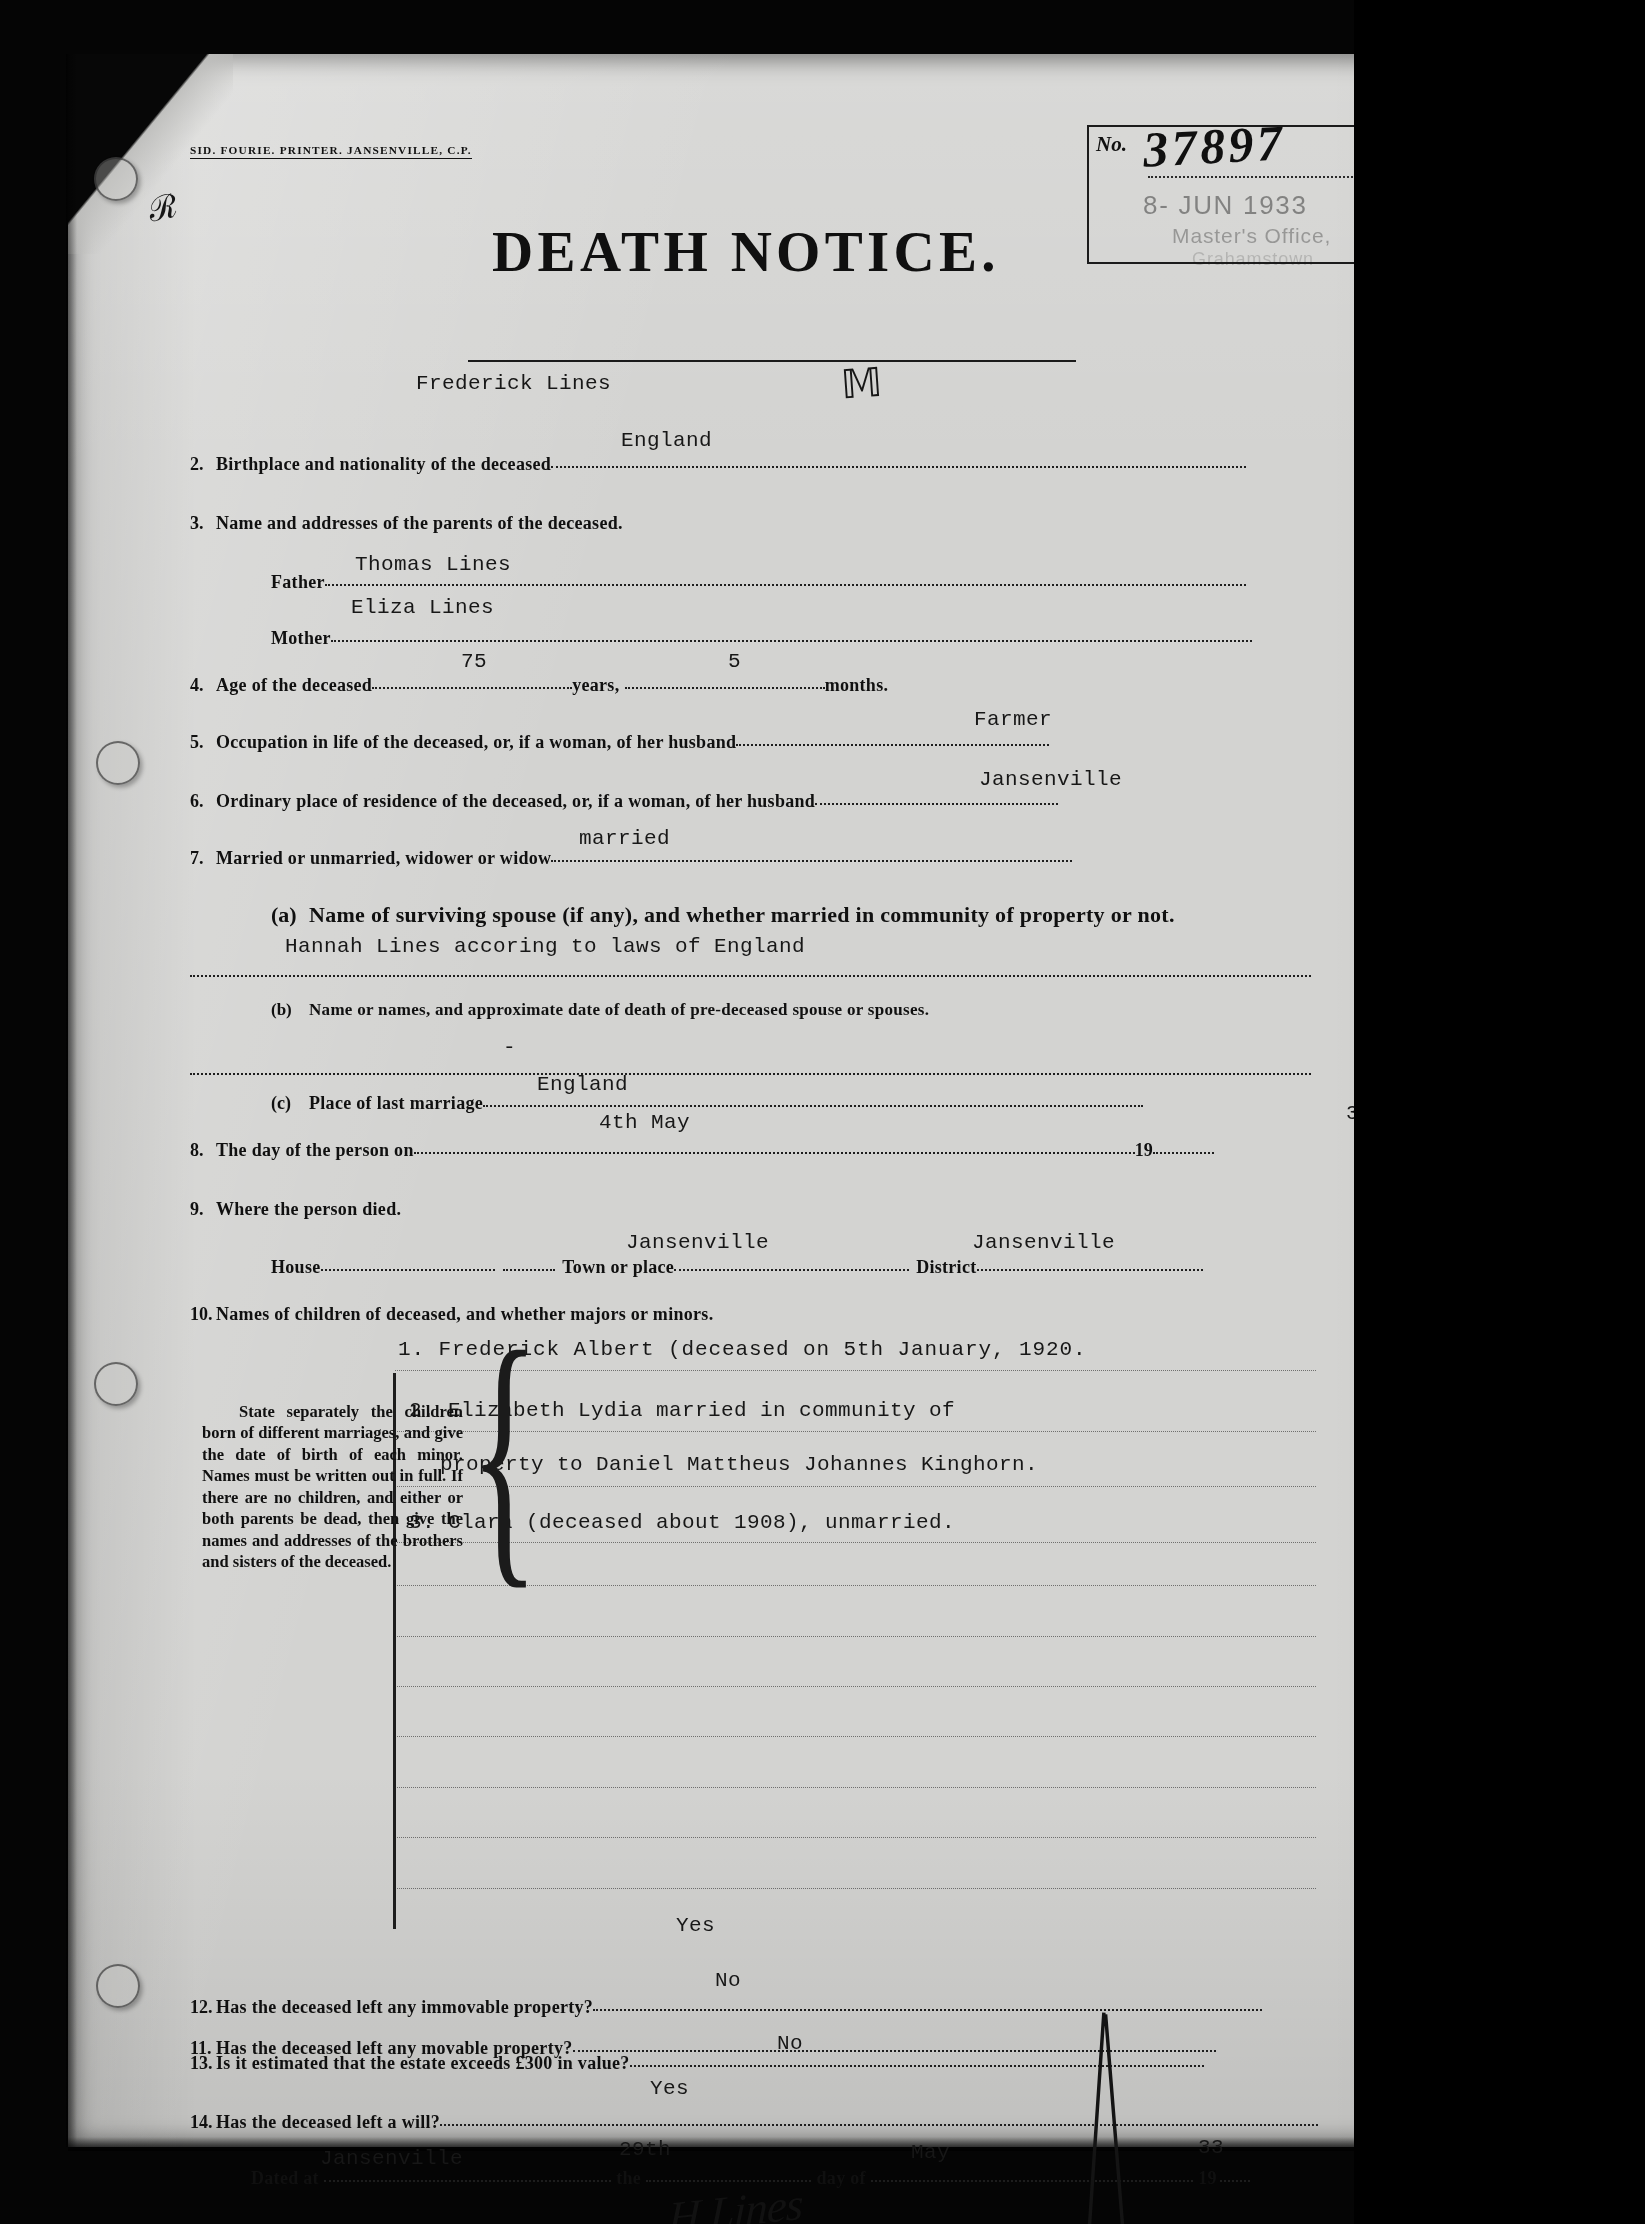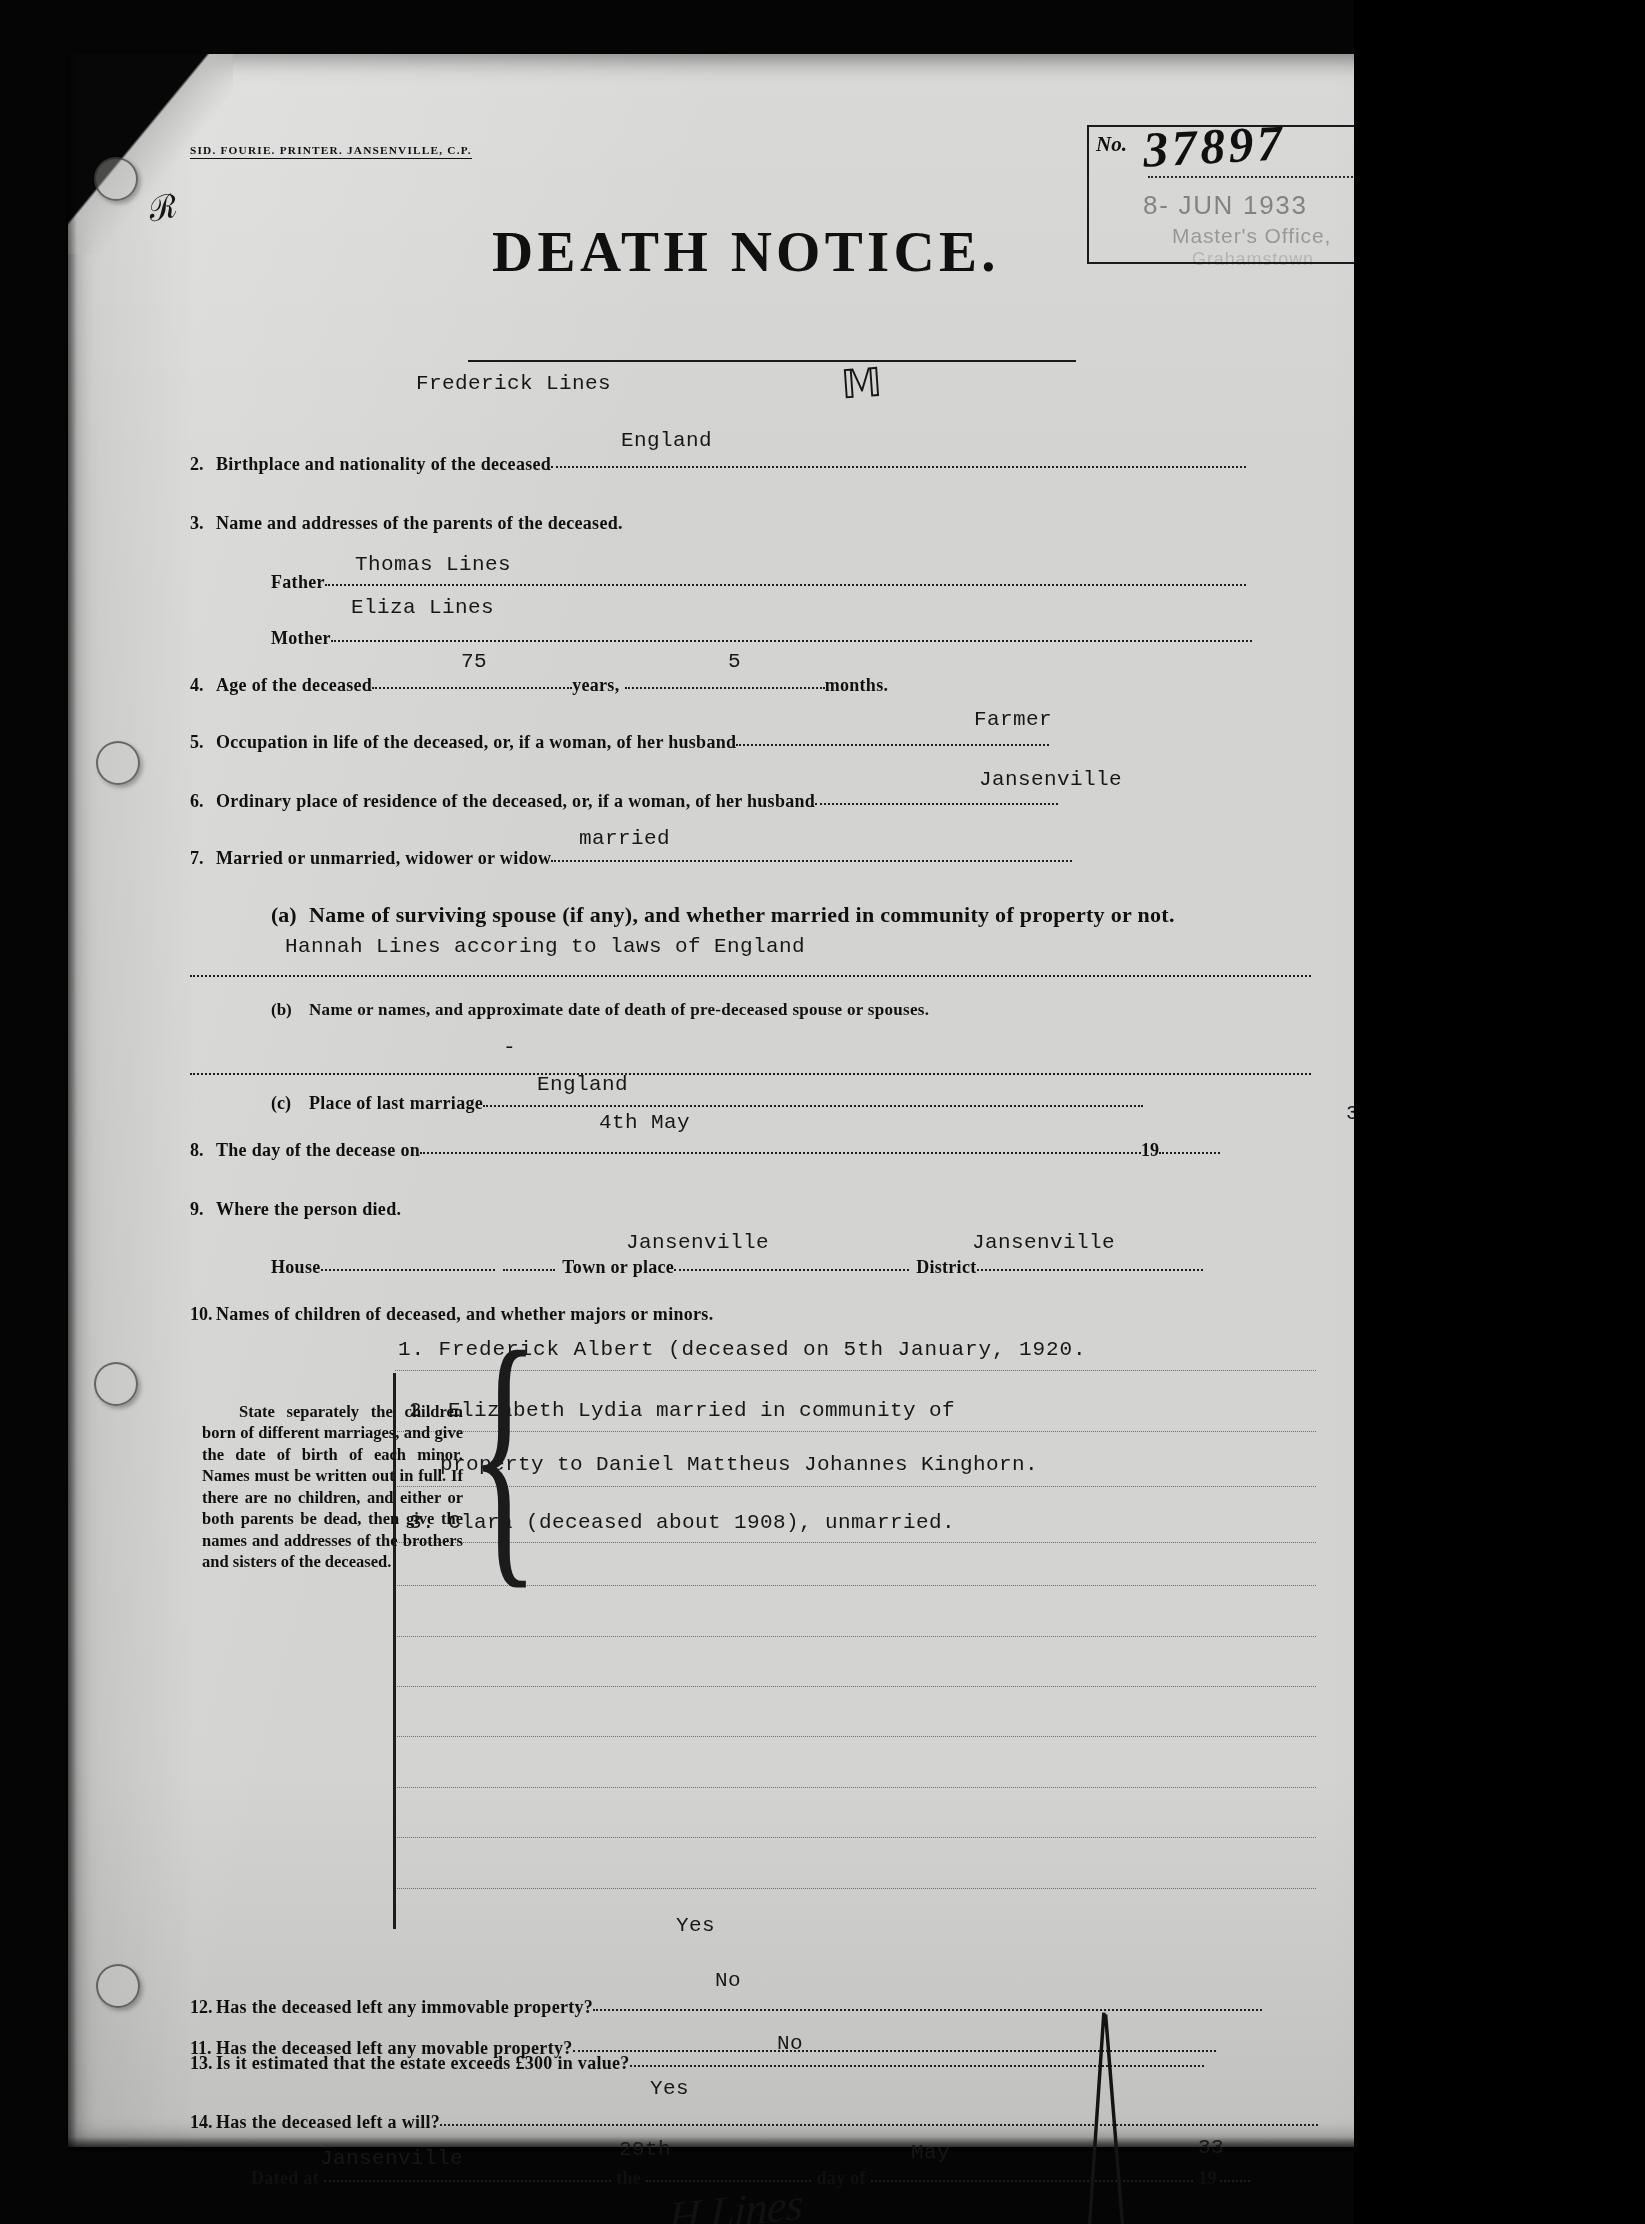--- a/index.html
+++ b/index.html
@@ -193,21 +193,21 @@
       </div>
       <div class="typed" style="left:435px;top:982px;">-</div>
       <div class="ruled" style="left:122px;top:1019px;width:1121px;border-bottom:2.6px dotted #1d1d1d;opacity:1;"></div>
 
       <div class="row" style="left:203px;top:1039px;">
         <span style="display:inline-block;width:38px;">(c)</span><span class="lbl">Place of last marriage</span><span class="dots" style="width:660px;"></span>
       </div>
       <div class="typed" style="left:469px;top:1019px;">England</div>
 
       <div class="row" style="left:122px;top:1086px;">
-        <span class="num">8.</span><span class="lbl">The day of the decease on</span><span class="dots" style="width:721px;"></span><span>19</span><span class="dots" style="width:61px;"></span>
+        <span class="num">8.</span><span class="lbl">The day of the person on</span><span class="dots" style="width:721px;"></span><span>19</span><span class="dots" style="width:61px;"></span>
       </div>
       <div class="typed" style="left:531px;top:1057px;">4th May</div>
       <div class="typed" style="left:1278px;top:1048px;">33</div>
 
       <div class="row" style="left:122px;top:1145px;">
         <span class="num">9.</span><span class="lbl">Where the person died.</span>
       </div>
       <div class="row" style="left:203px;top:1203px;">
         <span class="lbl">House</span><span class="dots" style="width:174px;"></span><span class="dots" style="width:52px;margin-left:8.7px;"></span><span class="lbl" style="margin-left:7px;">Town or place</span><span class="dots" style="width:235px;"></span><span class="lbl" style="margin-left:7px;">District</span><span class="dots" style="width:226px;"></span>
       </div>

